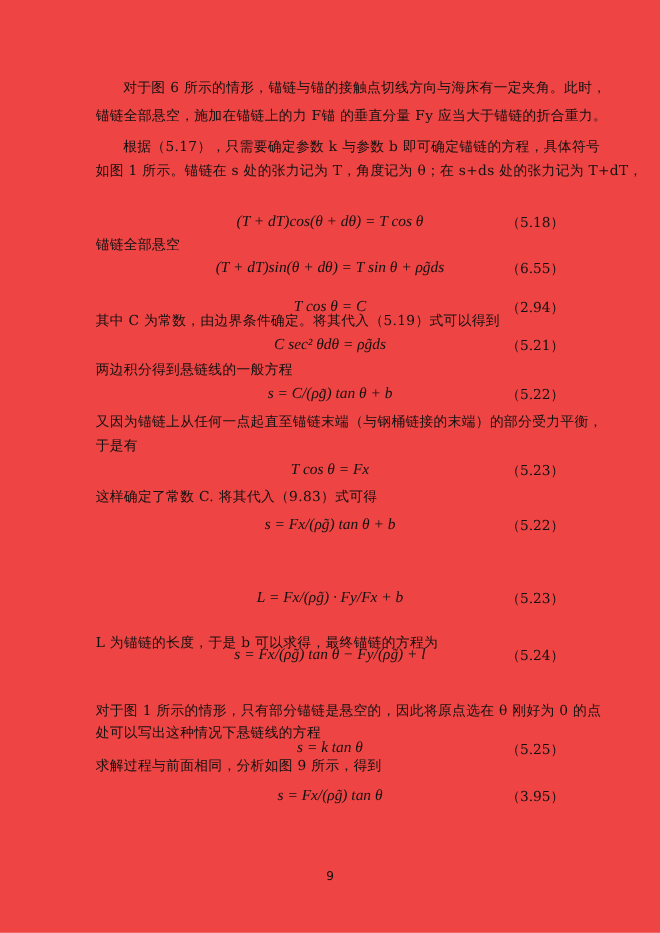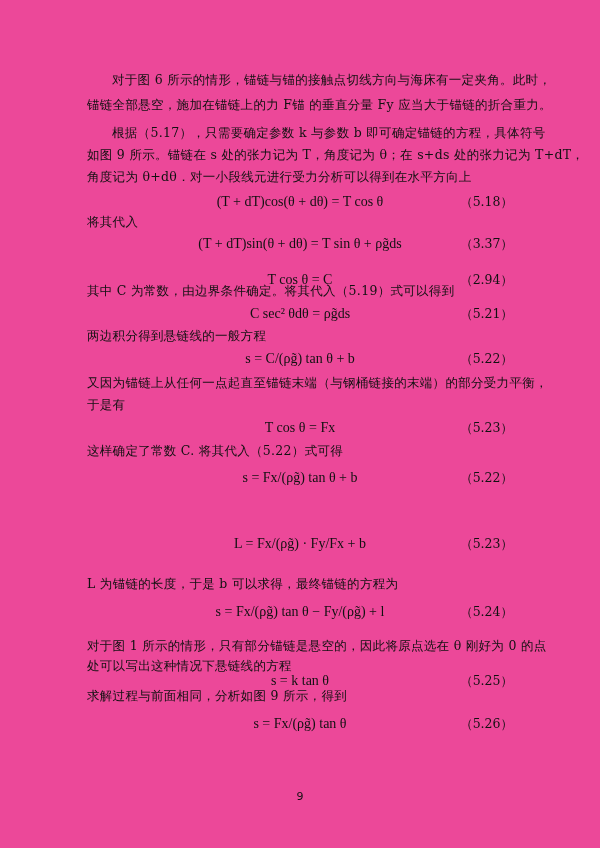--- a/index.html
+++ b/index.html
@@ -1,47 +1,46 @@
 <!DOCTYPE html>
 <html><head>
   <meta charset="utf-8">
   <style>
     html, body { margin: 0; padding: 0; background: #ffffff; }
     body { width: 600px; height: 848px; position: relative; overflow: hidden;
            font-family: "DejaVu Serif", "Liberation Serif", serif; color: #111; }
-    .page { position: absolute; left: 0; top: 0; width: 600px; height: 848px; background: #ec4899; }
+    .page { position: absolute; left: 0; top: 0; width: 600px; height: 848px; background: #ef4444; }
     .line { position: absolute; left: 87px; width: 426px; font-size: 12.5px; line-height: 16px; white-space: nowrap; letter-spacing: 0.3px; }
     .indent { left: 112px; }
     .eq { position: absolute; left: 87px; width: 426px; height: 40px; }
-    .eq .expr { position: absolute; left: 0; width: 426px; text-align: center; font-family: "Liberation Serif", serif; font-size: 14px; }
+    .eq .expr { position: absolute; left: 0; width: 426px; text-align: center; font-family: "Liberation Serif", serif; font-size: 14px; font-style: italic; }
     .eq .num { position: absolute; right: 0; font-size: 12.5px; font-family: "DejaVu Serif", serif; }
     .pagenum { position: absolute; top: 790px; left: 0; width: 600px; text-align: center; font-family: "DejaVu Sans", sans-serif; font-size: 11px; }
   </style>
 </head>
 <body>
 
 <div class="page">
 
   <div class="line indent" style="top:72px">对于图 6 所示的情形，锚链与锚的接触点切线方向与海床有一定夹角。此时，</div>
   <div class="line" style="top:97px">锚链全部悬空，施加在锚链上的力 F锚 的垂直分量 Fy 应当大于锚链的折合重力。</div>
 
   <div class="line indent" style="top:125px">根据（5.17），只需要确定参数 k 与参数 b 即可确定锚链的方程，具体符号</div>
-  <div class="line" style="top:147px">如图 9 所示。锚链在 s 处的张力记为 T，角度记为 θ；在 s+ds 处的张力记为 T+dT，</div>
-  <div class="line" style="top:169px">角度记为 θ+dθ．对一小段线元进行受力分析可以得到在水平方向上</div>
+  <div class="line" style="top:147px">如图 1 所示。锚链在 s 处的张力记为 T，角度记为 θ；在 s+ds 处的张力记为 T+dT，</div>
 
   <div class="eq" style="top:188px">
     <div class="expr" style="top:6px">(T + dT)cos(θ + dθ) = T cos θ</div>
     <div class="num" style="top:6px">（5.18）</div>
   </div>
 
-  <div class="line" style="top:214px">将其代入</div>
+  <div class="line" style="top:214px">锚链全部悬空</div>
 
   <div class="eq" style="top:230px">
     <div class="expr" style="top:6px">(T + dT)sin(θ + dθ) = T sin θ + ρg̃ds</div>
-    <div class="num" style="top:6px">（3.37）</div>
+    <div class="num" style="top:6px">（6.55）</div>
   </div>
 
 
   <div class="eq" style="top:268px">
     <div class="expr" style="top:4px">T cos θ = C</div>
     <div class="num" style="top:4px">（2.94）</div>
   </div>
 
   <div class="line" style="top:283px">其中 C 为常数，由边界条件确定。将其代入（5.19）式可以得到</div>
 
@@ -58,49 +57,49 @@
   </div>
 
   <div class="line" style="top:375px">又因为锚链上从任何一点起直至锚链末端（与钢桶链接的末端）的部分受力平衡，</div>
   <div class="line" style="top:397px">于是有</div>
 
   <div class="eq" style="top:414px">
     <div class="expr" style="top:6px">T cos θ = Fx</div>
     <div class="num" style="top:6px">（5.23）</div>
   </div>
 
-  <div class="line" style="top:443px">这样确定了常数 C. 将其代入（5.22）式可得</div>
+  <div class="line" style="top:443px">这样确定了常数 C. 将其代入（9.83）式可得</div>
 
   <div class="eq" style="top:460px">
     <div class="expr" style="top:10px">s = Fx/(ρg̃) tan θ + b</div>
     <div class="num" style="top:10px">（5.22）</div>
   </div>
 
 
   <div class="eq" style="top:526px">
     <div class="expr" style="top:10px">L = Fx/(ρg̃) · Fy/Fx + b</div>
     <div class="num" style="top:10px">（5.23）</div>
   </div>
 
   <div class="line" style="top:576px">L 为锚链的长度，于是 b 可以求得，最终锚链的方程为</div>
 
-  <div class="eq" style="top:592px">
+  <div class="eq" style="top:576px">
     <div class="expr" style="top:12px">s = Fx/(ρg̃) tan θ − Fy/(ρg̃) + l</div>
     <div class="num" style="top:12px">（5.24）</div>
   </div>
 
   <div class="line" style="top:638px">对于图 1 所示的情形，只有部分锚链是悬空的，因此将原点选在 θ 刚好为 0 的点</div>
   <div class="line" style="top:658px">处可以写出这种情况下悬链线的方程</div>
 
   <div class="eq" style="top:670px">
     <div class="expr" style="top:3px">s = k tan θ</div>
     <div class="num" style="top:3px">（5.25）</div>
   </div>
 
   <div class="line" style="top:688px">求解过程与前面相同，分析如图 9 所示，得到</div>
 
   <div class="eq" style="top:704px">
     <div class="expr" style="top:12px">s = Fx/(ρg̃) tan θ</div>
-    <div class="num" style="top:12px">（5.26）</div>
+    <div class="num" style="top:12px">（3.95）</div>
   </div>
 
   <div class="pagenum">9</div>
 </div>
 
 </body></html>

